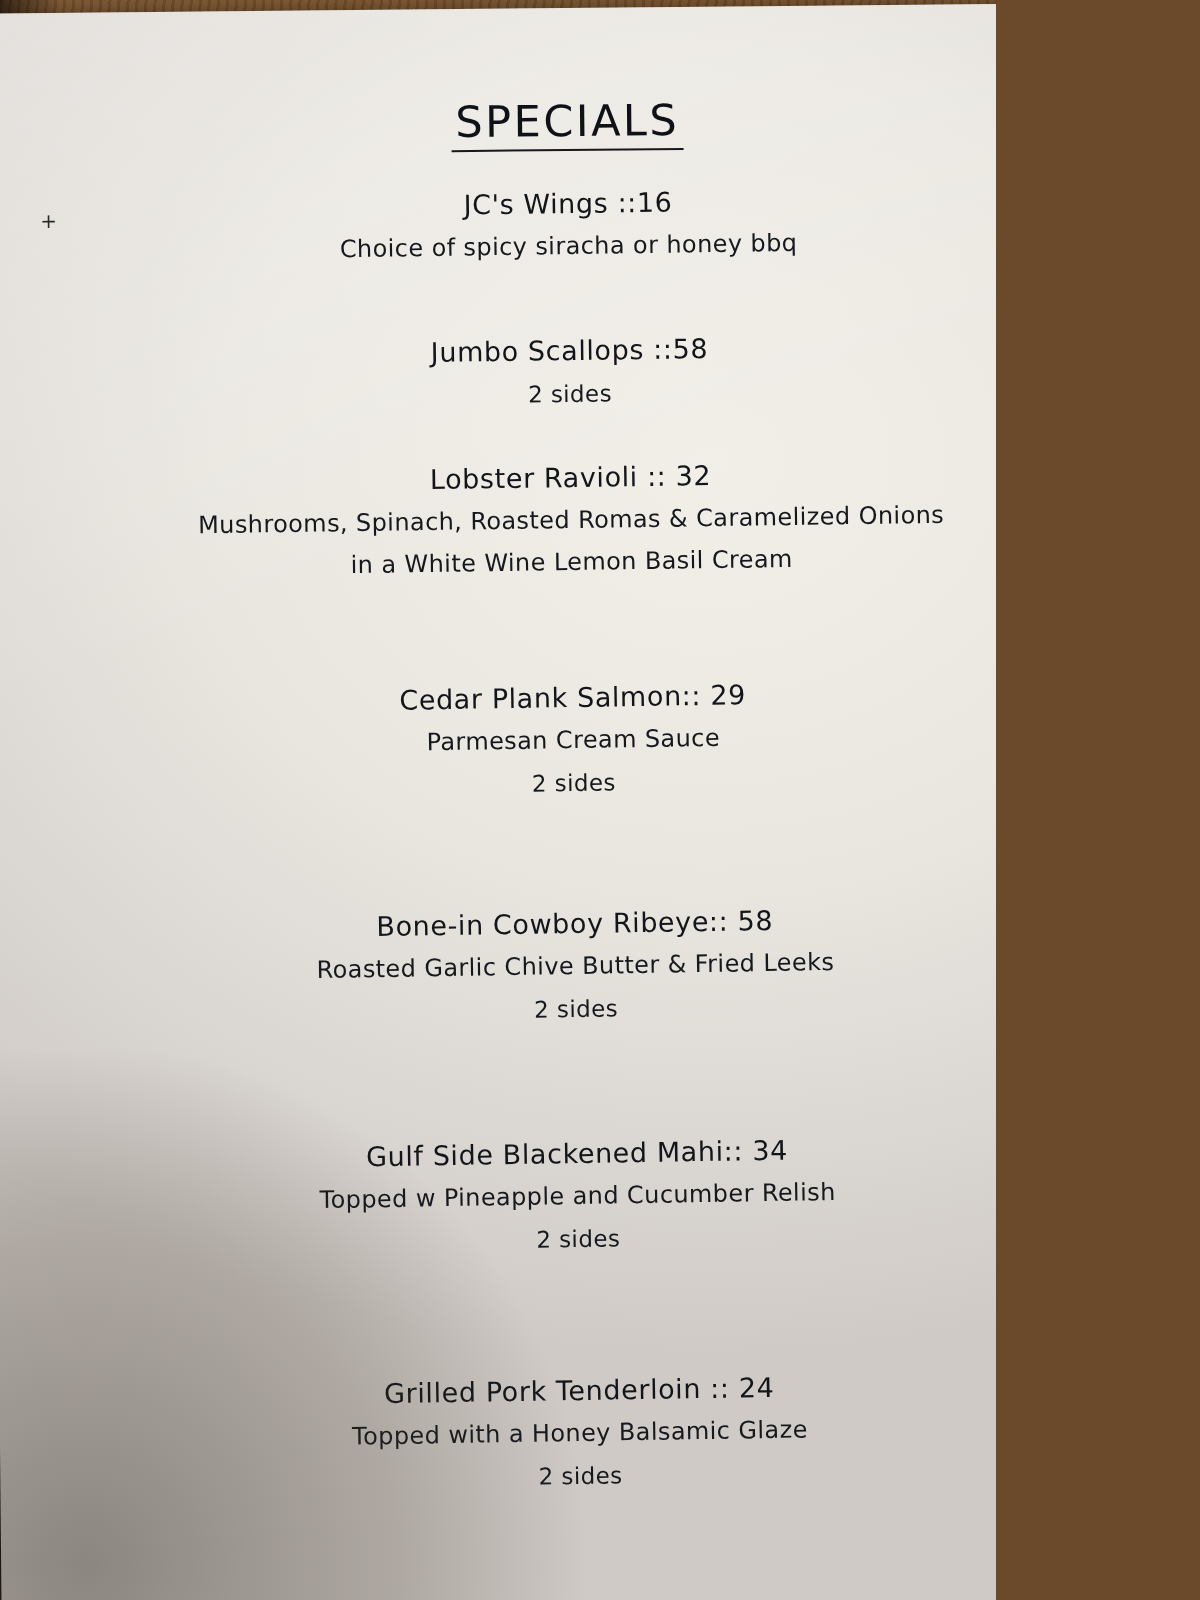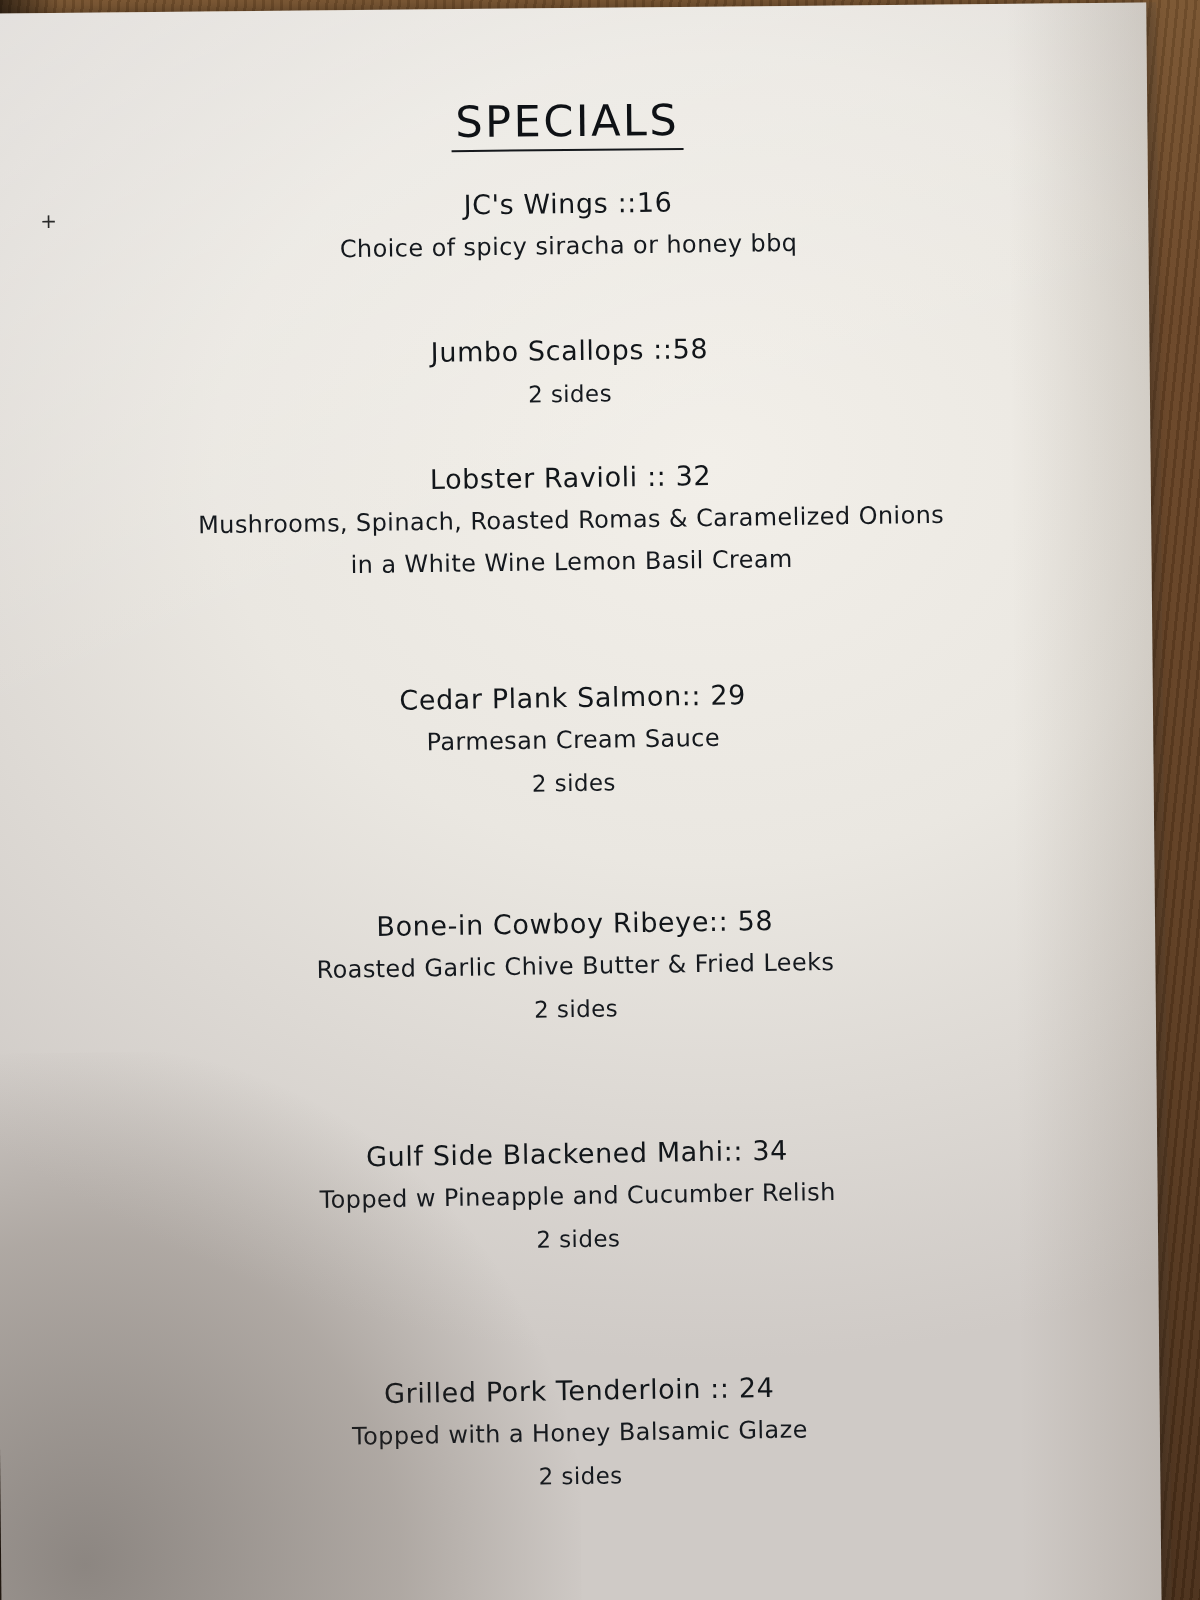--- a/index.html
+++ b/index.html
@@ -10,21 +10,21 @@
     width: 1200px;
     height: 1600px;
     overflow: hidden;
     background: #6b4a2b;
     font-family: "Liberation Sans", sans-serif;
   }
 
   
   .scene {
     position: relative;
-    width: 1200px;
+    width: 996px;
     height: 1600px;
     background:
       linear-gradient(180deg, #7a5530 0%, #6a4526 20%, #5d3c20 60%, #4a2f19 100%);
     overflow: hidden;
     text-decoration: underline;
   }
   .wood-grain {
     position: absolute;
     inset: 0;
     background:

